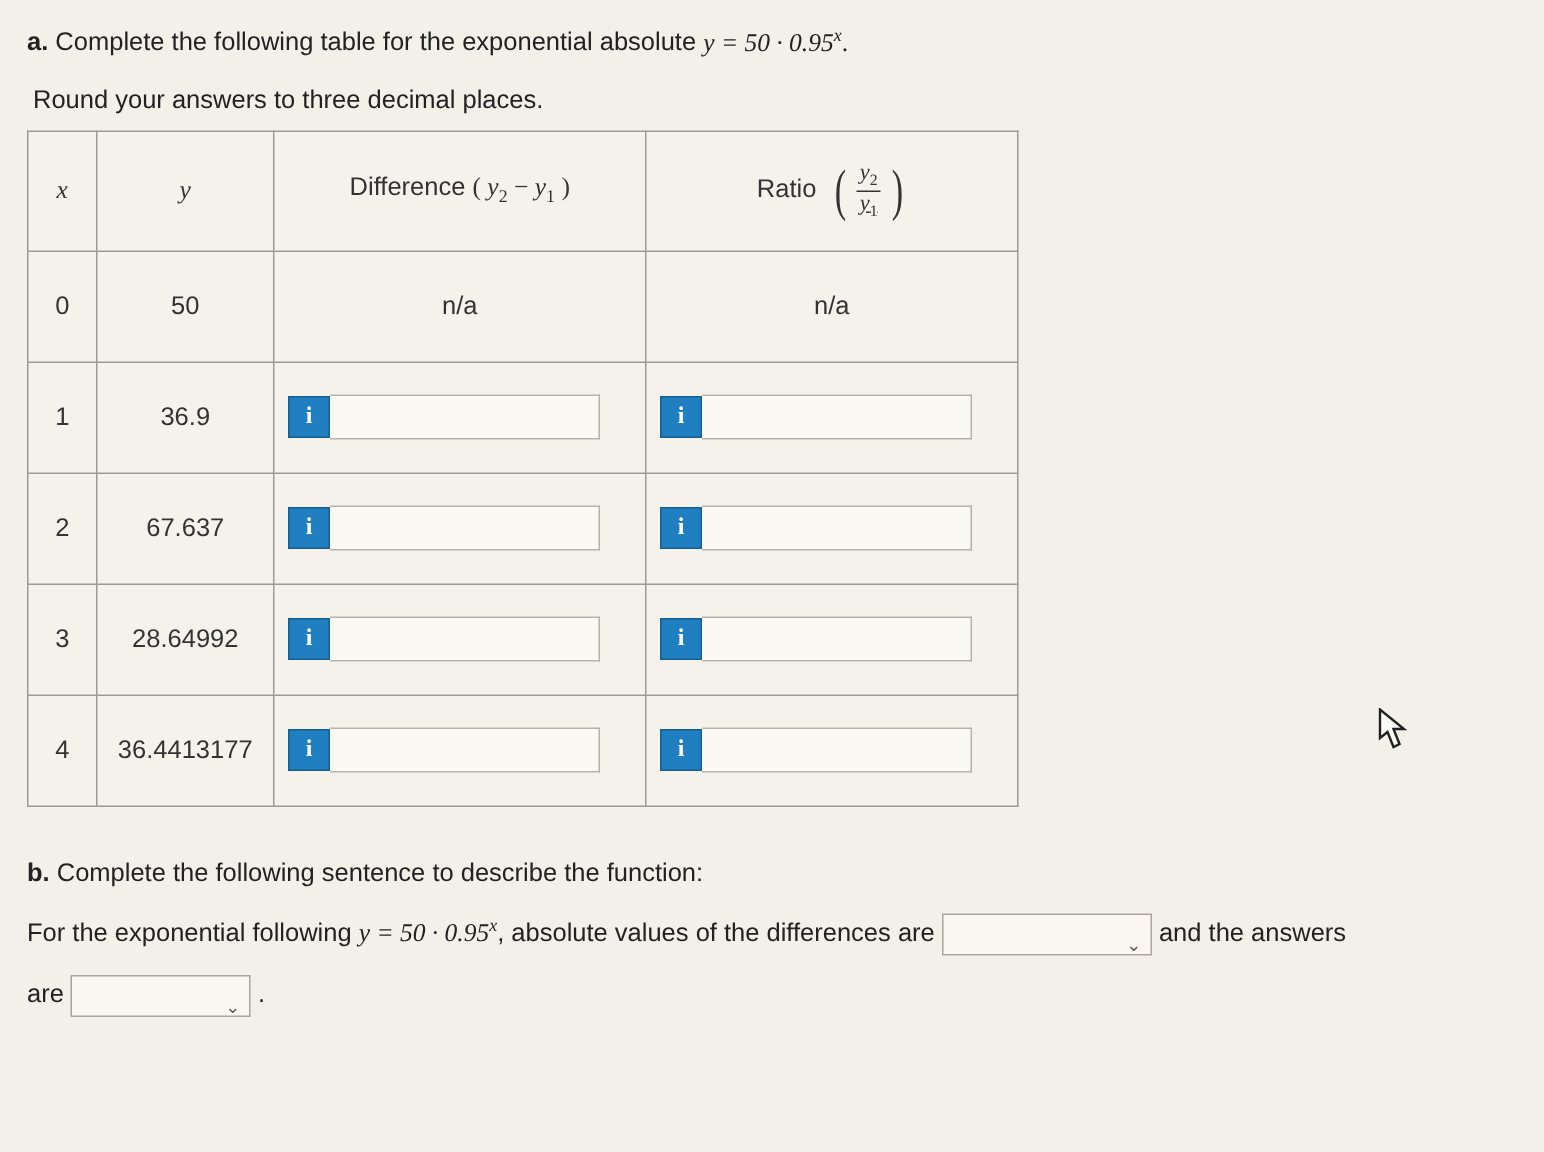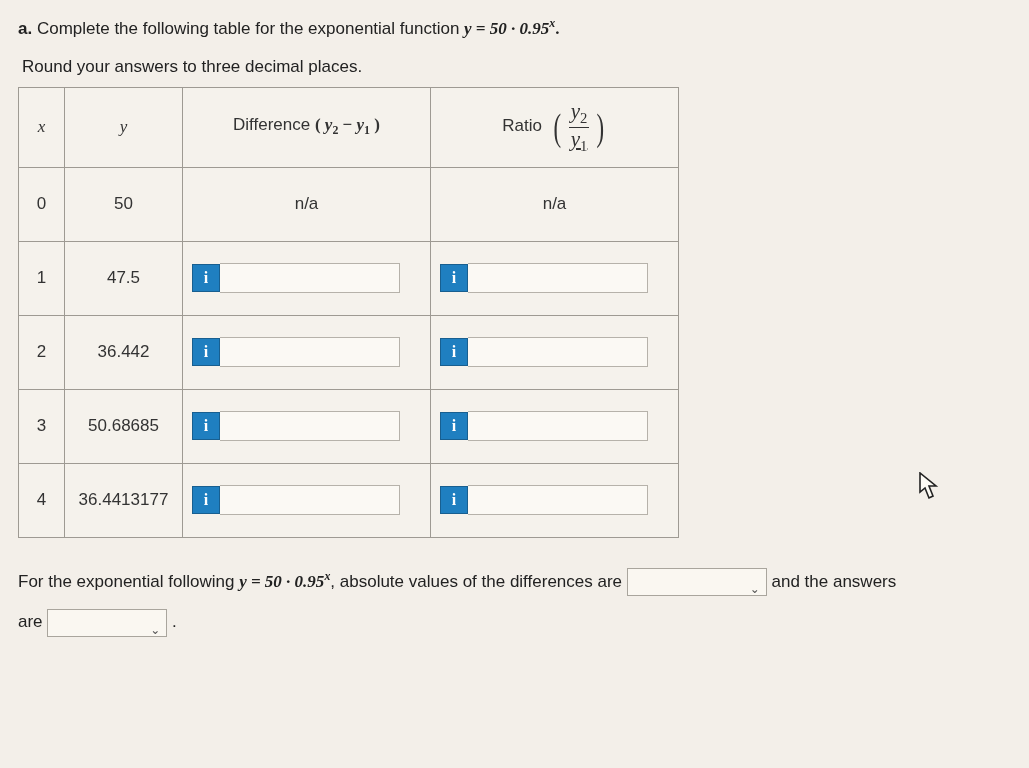--- a/index.html
+++ b/index.html
@@ -30,21 +30,21 @@
     color: #333;
   }
   table.exptab th { height: 80px; font-size: 17px; }
   table.exptab td { height: 74px; }
   .col-x { width: 46px; }
   .col-y { width: 118px; }
   .col-diff { width: 248px; }
   .col-ratio { width: 248px; }
 
   .math-i { font-style: italic; font-family: 'Times New Roman', serif; }
-  .serif { font-family: 'Times New Roman', serif; font-weight: bold; }
+  .serif { font-family: 'Times New Roman', serif; }
 
   .input-wrap {
     display: flex;
     align-items: center;
     justify-content: flex-start;
     gap: 0;
     padding-left: 8px;
   }
   .info-btn {
     width: 28px; height: 28px;
@@ -65,21 +65,21 @@
     border-left: none;
     background: #fbf9f4;
     padding: 2px 6px;
     font-size: 15px;
   }
   .fraction {
     display: inline-block;
     vertical-align: middle;
     text-align: right;
     font-family: 'Times New Roman', serif;
-    font-size: 21px;
+    font-size: 15px;
     line-height: 1.1;
   }
   .fraction .num { display:block; border-bottom: 1px solid #333; padding: 0 2px; }
   .fraction .den { display:block; padding: 0 2px; text-decoration: underline; }
   .paren {
     font-family: 'Times New Roman', serif;
     font-size: 38px;
     line-height: 0;
     vertical-align: middle;
     display: inline-block;
@@ -110,21 +110,21 @@
     position: absolute;
     width: 22px; height: 28px;
     pointer-events: none;
   }
   .cursor svg { width: 100%; height: 100%; }
 </style>
 </head>
 <body>
 
 <div class="prompt">
-  <b>a.</b><span> Complete the following table for the exponential function  </span>
+  <b>a.</b><span> Complete the following table for the exponential absolute  </span>
   <span class="serif">
     <span class="math-i">y = 50 · 0.95</span><span class="math-i sup">x</span>.
   </span>
 </div>
 <div class="sub">Round your answers to three decimal places.</div>
 
 <table class="exptab">
   <tbody>
       <tr>
     <th class="col-x"><span class="math-i">x</span></th>
@@ -150,55 +150,55 @@
 
   <tr>
     <td>0</td>
     <td>50</td>
     <td>n/a</td>
     <td>n/a</td>
   </tr>
 
   <tr>
     <td>1</td>
-    <td>47.5</td>
+    <td>36.9</td>
     <td>
       <div class="input-wrap">
         <span class="info-btn">i</span>
         <input class="ans-input" value="" style="">
       </div>
     </td>
     <td>
       <div class="input-wrap">
         <span class="info-btn">i</span>
         <input class="ans-input" value="" style="">
       </div>
     </td>
   </tr>
 
   <tr>
     <td>2</td>
-    <td>36.442</td>
+    <td>67.637</td>
     <td>
       <div class="input-wrap">
         <span class="info-btn">i</span>
         <input class="ans-input" value="" style="">
       </div>
     </td>
     <td>
       <div class="input-wrap">
         <span class="info-btn">i</span>
         <input class="ans-input" value="" style="">
       </div>
     </td>
   </tr>
 
   <tr>
     <td>3</td>
-    <td>50.68685</td>
+    <td>28.64992</td>
     <td>
       <div class="input-wrap">
         <span class="info-btn">i</span>
         <input class="ans-input" value="" style="">
       </div>
     </td>
     <td>
       <div class="input-wrap">
         <span class="info-btn">i</span>
         <input class="ans-input" value="" style="">
@@ -219,20 +219,23 @@
       <div class="input-wrap">
         <span class="info-btn">i</span>
         <input class="ans-input" value="" style="">
       </div>
     </td>
   </tr>
 </tbody>
   </table>
 
 <div class="partb">
+  <div>
+    <b>b.</b><span> Complete the following sentence to describe the function:</span>
+  </div>
   <div>
     <span>For the exponential following  </span>
     <span class="serif"><span class="math-i">y = 50 · 0.95</span><span class="math-i sup">x</span></span><span>, absolute values of the differences are </span>
     <span class="sel"><span class="chev">⌄</span></span>
     <span> and the answers</span>
   </div>
   <div>
     <span>are </span>
     <span class="sel sel-sm"><span class="chev">⌄</span></span>
     <span>.</span>

